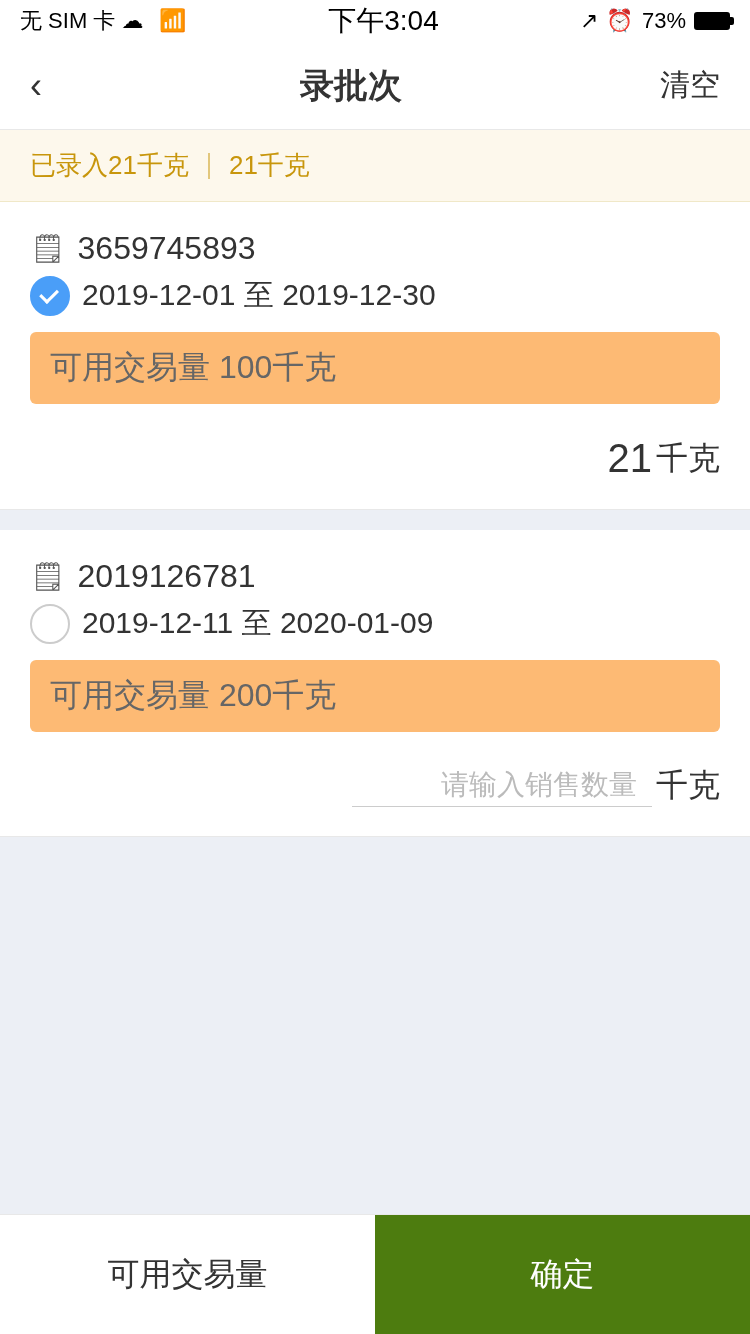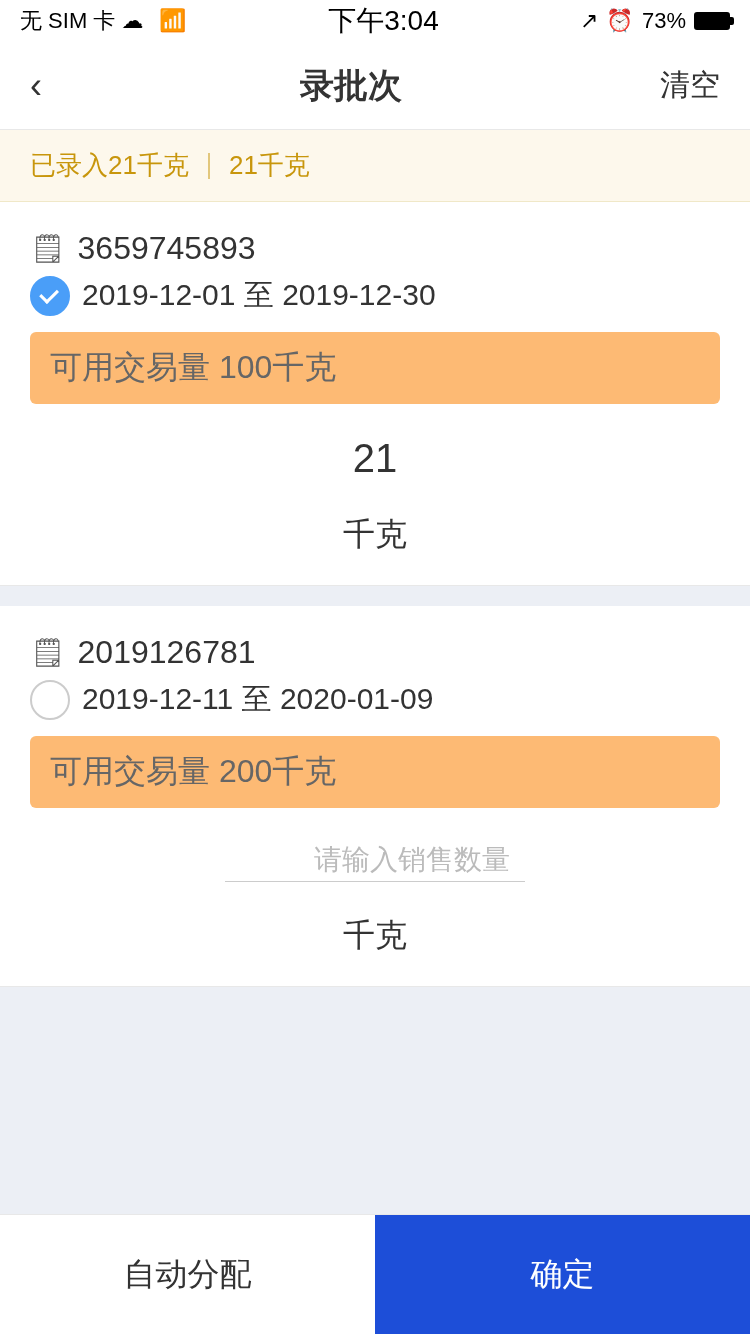--- a/index.html
+++ b/index.html
@@ -175,23 +175,22 @@
       font-size: 32px;
       color: #666;
     }
 
     
     .qty-input-row {
       display: flex;
       align-items: center;
       justify-content: flex-end;
       padding: 16px 30px 28px 30px;
-      gap: 32px;
+      gap: 4px;
       border-bottom: 1px solid #e8e8e8;
-      flex-direction: column;
     }
     .qty-value {
       font-size: 40px;
       font-weight: 500;
       color: #333;
     }
     .qty-unit {
       font-size: 32px;
       color: #333;
     }
@@ -245,21 +244,21 @@
       background: #fff;
       cursor: pointer;
     }
     .btn-confirm {
       flex: 1;
       display: flex;
       align-items: center;
       justify-content: center;
       font-size: 32px;
       color: #fff;
-      background: #1d4ed8;
+      background: #4d7c0f;
       cursor: pointer;
     }
 
     .content-wrapper {
       padding-bottom: 120px;
     }
   </style>
 </head>
 <body>
 
@@ -325,15 +324,15 @@
     </div>
   </div>
 
   <div class="section-separator"></div>
 
   <div class="bottom-empty"></div>
 
 </div>
 
 <div class="bottom-buttons">
-  <div class="btn-auto">自动分配</div>
+  <div class="btn-auto">可用交易量</div>
   <div class="btn-confirm">确定</div>
 </div>
 
 </body></html>

